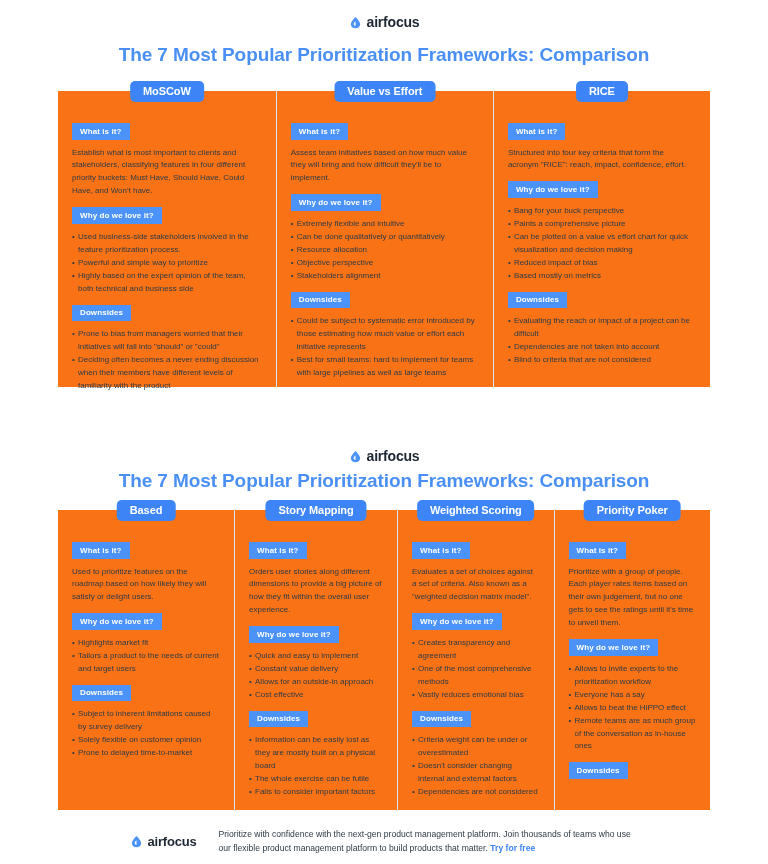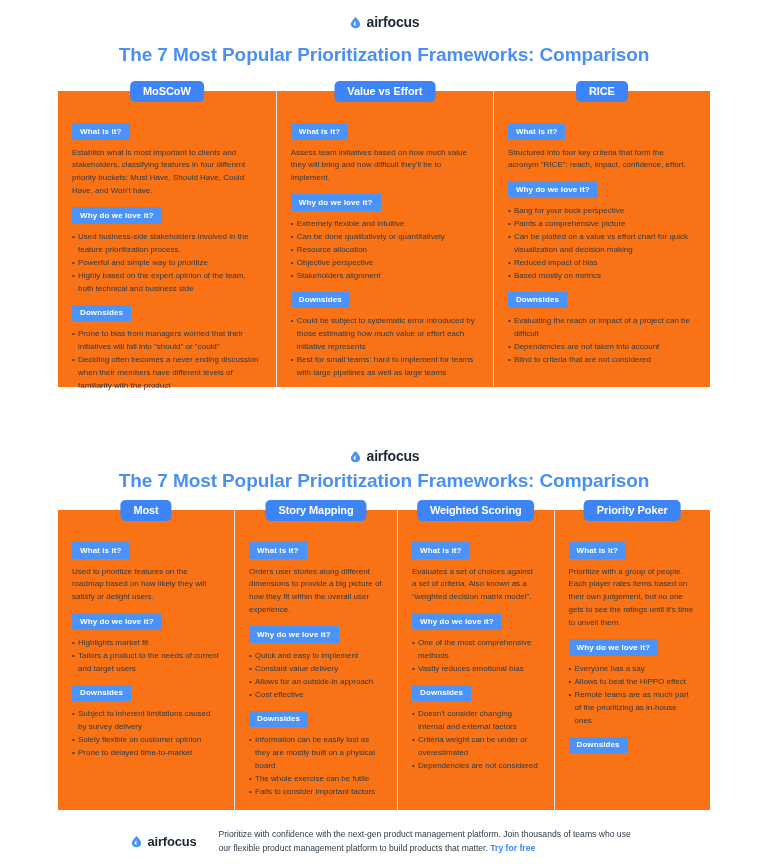--- a/index.html
+++ b/index.html
@@ -197,21 +197,21 @@
       <path d="M12 9.8c-2.1 1.9-3.4 3.6-3.4 5.1 0 2 1.6 3.4 3.4 3.4V9.8z" fill="#ffffff"></path>
     </svg>
     <span class="brand-text">airfocus</span>
   </div>
 
   <div class="section-title" style="position:absolute; left:0; right:0; top:470px; margin:0;">The 7 Most Popular Prioritization Frameworks: Comparison</div>
 
   <div class="panel panel-s2">
 
     <div class="col" style="width:27%">
-      <div class="col-head">Most</div>
+      <div class="col-head">Based</div>
       <span class="tag first">What is it?</span>
       <div class="body-text">Used to prioritize features on the roadmap based on how likely they will satisfy or delight users.</div>
       <span class="tag">Why do we love it?</span>
       <ul class="bullets">
         <li>Highlights market fit</li>
         <li>Tailors a product to the needs of current and target users</li>
       </ul>
       <span class="tag">Downsides</span>
       <ul class="bullets">
         <li>Subject to inherent limitations caused by survey delivery</li>
@@ -238,40 +238,42 @@
         <li>Fails to consider important factors</li>
       </ul>
     </div>
 
     <div class="col" style="width:24%">
       <div class="col-head">Weighted Scoring</div>
       <span class="tag first">What is it?</span>
       <div class="body-text">Evaluates a set of choices against a set of criteria. Also known as a "weighted decision matrix model".</div>
       <span class="tag">Why do we love it?</span>
       <ul class="bullets">
+        <li>Creates transparency and agreement</li>
         <li>One of the most comprehensive methods</li>
         <li>Vastly reduces emotional bias</li>
       </ul>
       <span class="tag">Downsides</span>
       <ul class="bullets">
+        <li>Criteria weight can be under or overestimated</li>
         <li>Doesn't consider changing internal and external factors</li>
-        <li>Criteria weight can be under or overestimated</li>
         <li>Dependencies are not considered</li>
       </ul>
     </div>
 
     <div class="col" style="width:24%">
       <div class="col-head">Priority Poker</div>
       <span class="tag first">What is it?</span>
       <div class="body-text">Prioritize with a group of people. Each player rates items based on their own judgement, but no one gets to see the ratings until it's time to unveil them.</div>
       <span class="tag">Why do we love it?</span>
       <ul class="bullets">
+        <li>Allows to invite experts to the prioritization workflow</li>
         <li>Everyone has a say</li>
         <li>Allows to beat the HiPPO effect</li>
-        <li>Remote teams are as much part of the prioritizing as in-house ones</li>
+        <li>Remote teams are as much group of the conversation as in-house ones</li>
       </ul>
       <span class="tag">Downsides</span>
     </div>
   </div>
 
   <div class="footer">
     <div class="brand">
       <svg class="brand-mark" viewBox="0 0 24 24">
         <path d="M12 2C12 2 3.5 10.2 3.5 15.1 3.5 19.5 7.3 22.5 12 22.5s8.5-3 8.5-7.4C20.5 10.2 12 2 12 2z" fill="#4b93f8"></path>
         <path d="M12 9.8c-2.1 1.9-3.4 3.6-3.4 5.1 0 2 1.6 3.4 3.4 3.4V9.8z" fill="#ffffff"></path>

